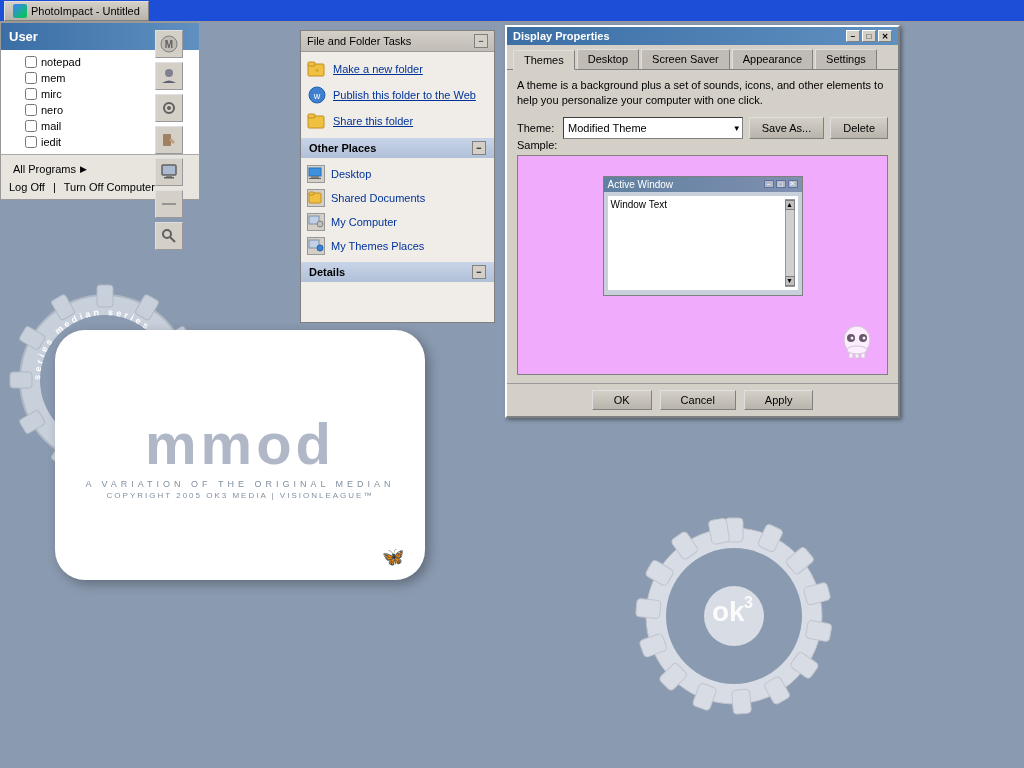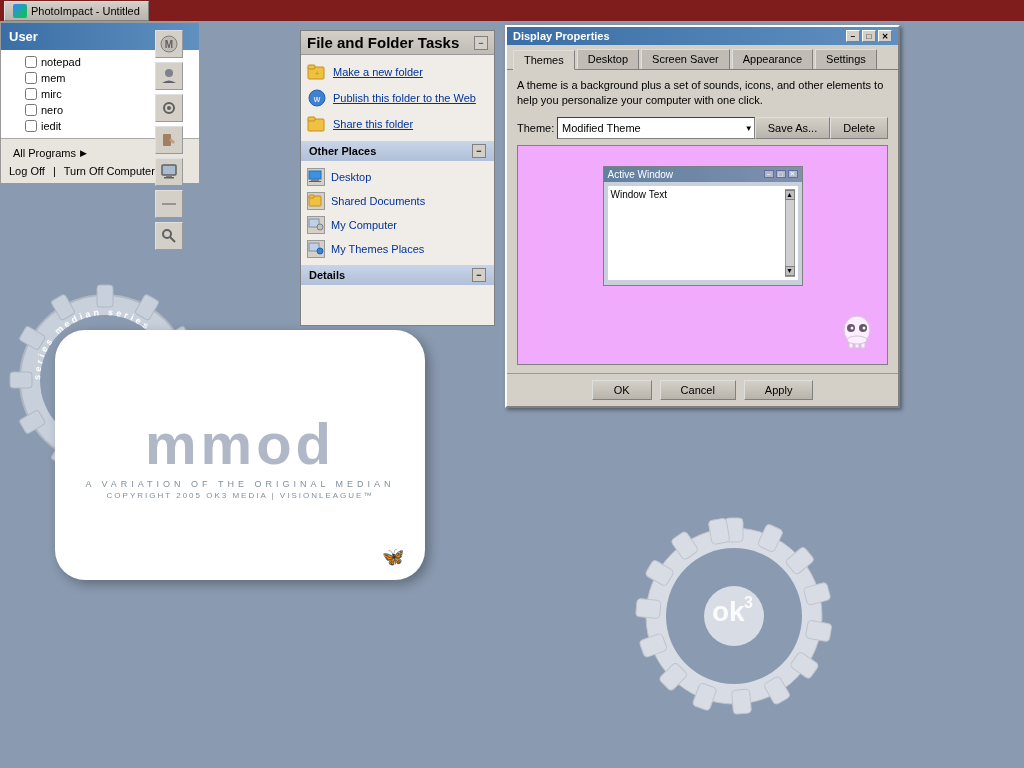--- a/index.html
+++ b/index.html
@@ -11,21 +11,21 @@
       font-size: 11px;
       overflow: hidden;
       position: relative;
     }
 
     
     .taskbar {
       position: absolute;
       top: 0; left: 0; right: 0;
       height: 22px;
-      background: #7f1d1d;
+      background: #1d4ed8;
       border-bottom: 1px solid #999;
       display: flex;
       align-items: center;
       padding: 0 4px;
       z-index: 100;
     }
     .taskbar-btn {
       background: linear-gradient(to bottom, #d4d0c8, #b8b4ac);
       border: 1px solid #808080;
       border-top-color: #dfdfdf;
@@ -121,22 +121,22 @@
     }
     .panel-titlebar {
       background: linear-gradient(to bottom, #d4d0c8, #c0bbb4);
       padding: 3px 6px;
       display: flex;
       align-items: center;
       justify-content: space-between;
       border-bottom: 1px solid #999;
     }
     .panel-title {
-      font-weight: bold;
-      font-size: 15px;
+      font-weight: normal;
+      font-size: 11px;
     }
     .panel-close {
       width: 14px; height: 14px;
       background: #d4d0c8;
       border: 1px solid #808080;
       display: flex; align-items: center; justify-content: center;
       font-size: 9px; cursor: pointer;
     }
     .panel-section-title {
       background: linear-gradient(to bottom, #c8d4e8, #b0c0d8);
@@ -258,22 +258,21 @@
       border-top: 1px solid #808080;
     }
     .dialog-desc {
       font-size: 11px;
       margin-bottom: 8px;
       line-height: 1.4;
     }
     .field-row {
       display: flex;
       align-items: center;
-      gap: 0;
-      margin-bottom: 6px;
+      gap: 6px;
     }
     .field-label {
       font-size: 11px;
       min-width: 40px;
     }
     .dialog-btn {
       padding: 3px 12px;
       background: linear-gradient(to bottom, #d4d0c8, #b8b4ac);
       border: 1px solid #808080;
       border-top-color: #dfdfdf;
@@ -423,20 +422,24 @@
       <input type="checkbox" style="">
       <span>mem</span>
     </div>
     <div class="checkbox-item">
       <input type="checkbox" style="">
       <span>mirc</span>
     </div>
     <div class="checkbox-item">
       <input type="checkbox" style="">
       <span>nero</span>
+    </div>
+    <div class="checkbox-item">
+      <input type="checkbox" style="">
+      <span>mail</span>
     </div>
     <div class="checkbox-item">
       <input type="checkbox" style="">
       <span>iedit</span>
     </div>
   </div>
   <div class="start-bottom">
     <div class="all-programs">
       <span>All Programs</span>
       <span style="font-size:9px;">▶</span>
@@ -608,20 +611,21 @@
       <div class="select-wrapper">
         <select>
           <option>Modified Theme</option>
         </select>
         <span class="select-arrow">▼</span>
       </div>
       <button class="dialog-btn">Save As...</button>
       <button class="dialog-btn">Delete</button>
     </div>
 
+    <div class="sample-label">Sample:</div>
 
     <div class="sample-box">
       <div class="inner-window">
         <div class="inner-titlebar">
           <span>Active Window</span>
           <div class="inner-ctrl-btns">
             <div class="inner-ctrl">−</div>
             <div class="inner-ctrl">□</div>
             <div class="inner-ctrl">✕</div>
           </div>

